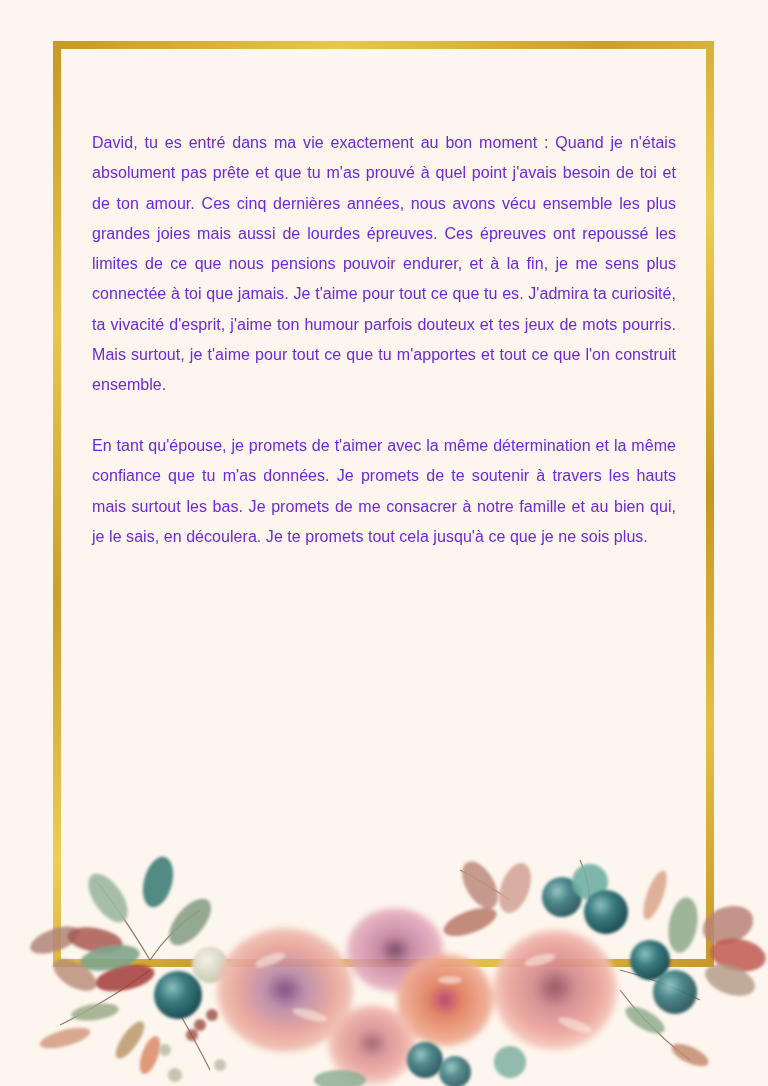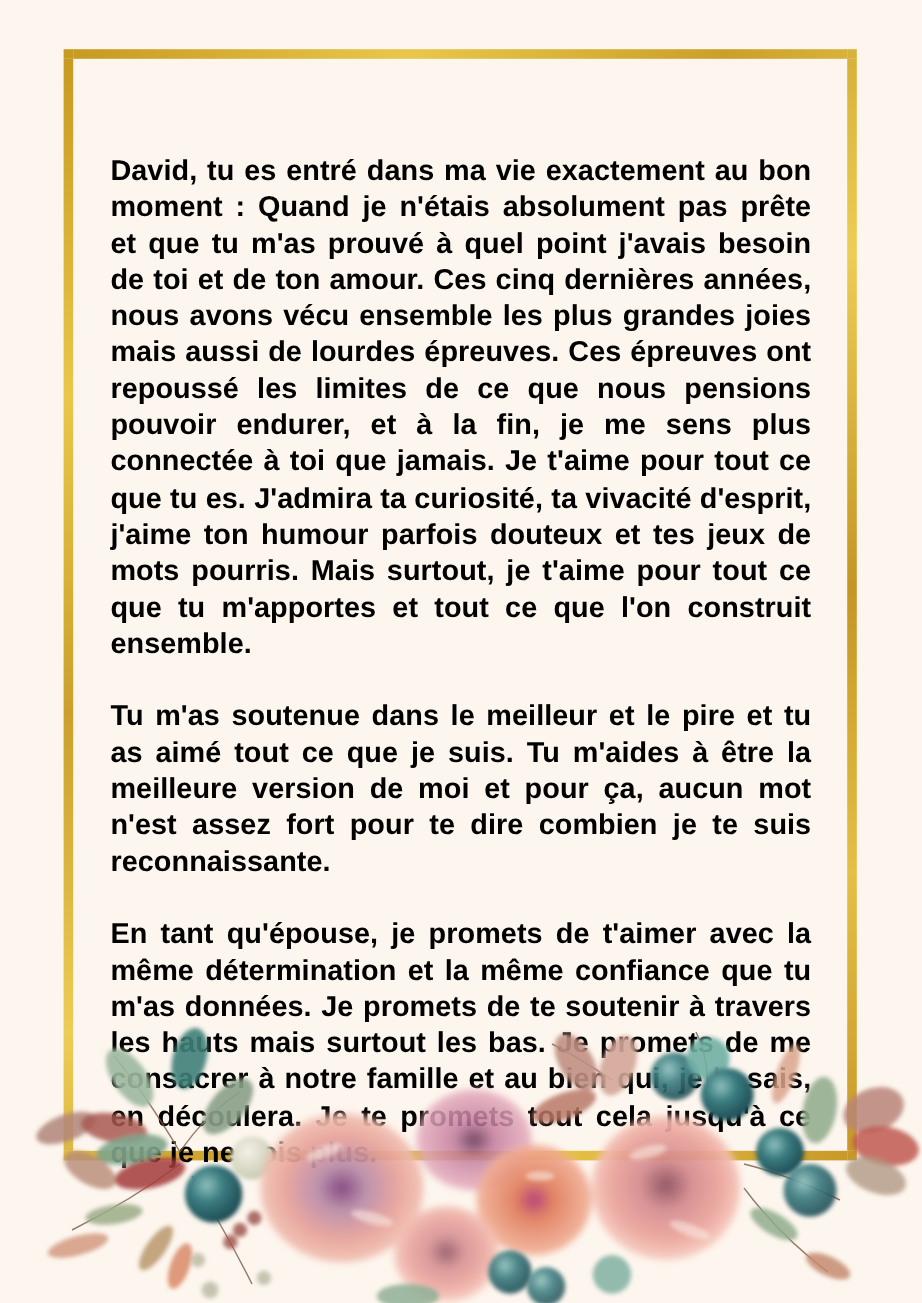--- a/index.html
+++ b/index.html
@@ -9,35 +9,34 @@
     font-family: "Liberation Sans", "DejaVu Sans", sans-serif;
   }
   .frame {
     position: absolute; left: 53px; top: 41px; width: 661px; height: 926px;
     box-sizing: border-box;
     border: 8px solid #d9b132;
     border-image: linear-gradient(135deg, #c79a22 0%, #e8c74a 18%, #caa02a 35%, #eccd55 52%, #c49624 70%, #e4bf45 85%, #c8992a 100%) 1;
   }
   .text-block {
     position: absolute; left: 92px; top: 128px; width: 584px;
-    color: #000000; font-size: 24px; line-height: 30.3px;
-    text-align: justify; letter-spacing: 0.05px; font-weight: bold;
+    color: #6d28d9; font-size: 16px; line-height: 30.3px;
+    text-align: justify; letter-spacing: 0.05px;
   }
   .text-block p { margin: 0 0 30.3px 0; }
   .text-block p:last-child { margin-bottom: 12px; }
   .flowers { position: absolute; left: 0; top: 840px; width: 768px; height: 246px; }
 </style>
 </head>
 <body>
 
 <div class="frame"></div>
 
 <div class="text-block">
   <p>David, tu es entré dans ma vie exactement au bon moment : Quand je n'étais absolument pas prête et que tu m'as prouvé à quel point j'avais besoin de toi et de ton amour. Ces cinq dernières années, nous avons vécu ensemble les plus grandes joies mais aussi de lourdes épreuves. Ces épreuves ont repoussé les limites de ce que nous pensions pouvoir endurer, et à la fin, je me sens plus connectée à toi que jamais. Je t'aime pour tout ce que tu es. J'admira ta curiosité, ta vivacité d'esprit, j'aime ton humour parfois douteux et tes jeux de mots pourris. Mais surtout, je t'aime pour tout ce que tu m'apportes et tout ce que l'on construit ensemble.</p>
-  <p>Tu m'as soutenue dans le meilleur et le pire et tu as aimé tout ce que je suis. Tu m'aides à être la meilleure version de moi et pour ça, aucun mot n'est assez fort pour te dire combien je te suis reconnaissante.</p>
   <p>En tant qu'épouse, je promets de t'aimer avec la même détermination et la même confiance que tu m'as données. Je promets de te soutenir à travers les hauts mais surtout les bas. Je promets de me consacrer à notre famille et au bien qui, je le sais, en découlera. Je te promets tout cela jusqu'à ce que je ne sois plus.</p>
 </div>
 
 <svg class="flowers" viewBox="0 0 768 246" xmlns="http://www.w3.org/2000/svg">
   <defs>
     <filter id="wc" x="-20%" y="-20%" width="140%" height="140%">
       <feGaussianBlur stdDeviation="1.6"></feGaussianBlur>
     </filter>
     <filter id="wc2" x="-20%" y="-20%" width="140%" height="140%">
       <feGaussianBlur stdDeviation="3"></feGaussianBlur>

